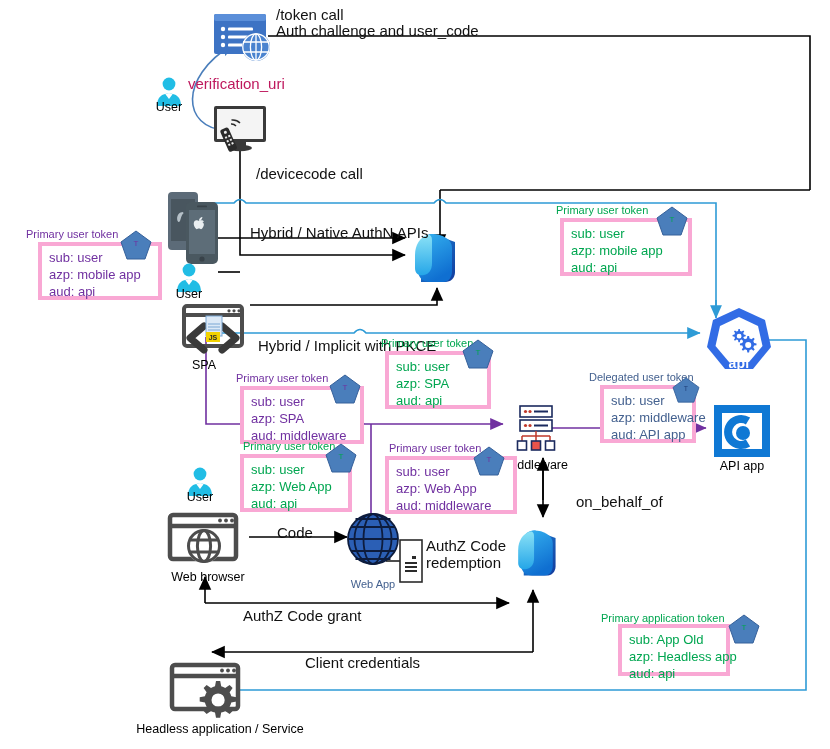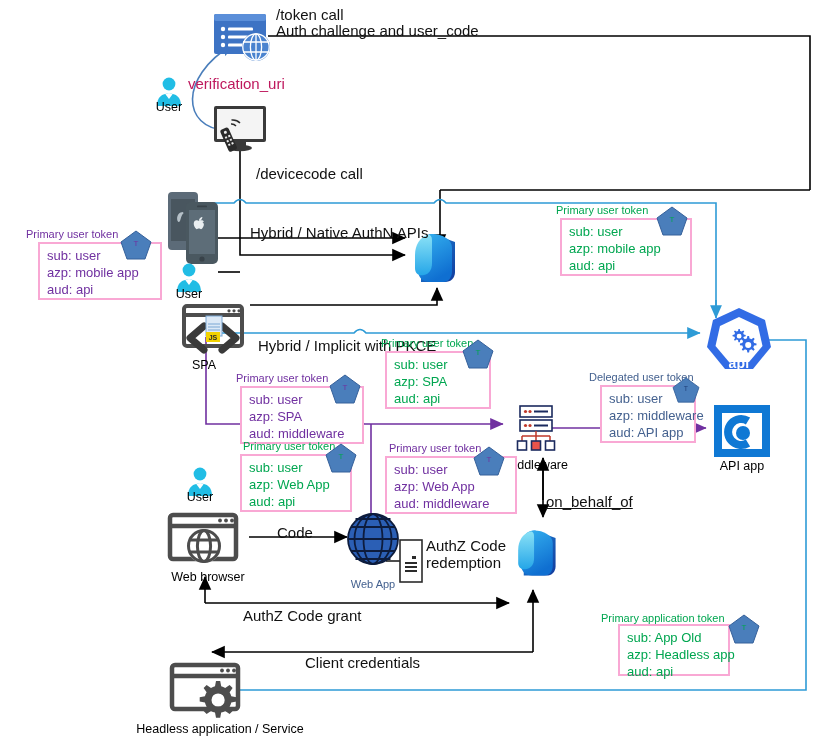--- a/index.html
+++ b/index.html
@@ -2,21 +2,21 @@
 <html><head>
 <meta charset="utf-8">
 <style>
   html,body{margin:0;padding:0;background:#ffffff;}
   body{width:830px;height:749px;font-family:"Liberation Sans",sans-serif;overflow:hidden;}
   #stage{position:relative;width:830px;height:749px;background:#fff;}
   svg.layer{position:absolute;left:0;top:0;width:830px;height:749px;overflow:visible;}
   .lbl{position:absolute;font-family:"Liberation Sans",sans-serif;color:#000;white-space:nowrap;}
   .flowlbl{font-size:15px;color:#111;text-align:right;}
   .nodelbl{font-size:12.5px;color:#000000;text-align:center;}
-  .tokbox{position:absolute;box-sizing:border-box;border:2px solid #f9a8d4;background:#fff;}
+  .tokbox{position:absolute;box-sizing:border-box;border:4px solid #f9a8d4;background:#fff;}
   .tokbox .row{font-size:13px;line-height:17px;padding:0 0 0 7px;white-space:nowrap;}
   .tokbox .rows{padding:3px 0 4px 0;}
   .tokcap{position:absolute;font-size:11px;white-space:nowrap;font-family:Liberation Sans, sans-serif;}
   .purple{color:#7030a0;}
   .green{color:#00a650;}
   .slate{color:#44618f;}
   .icon{position:absolute;}
   .apilabel{position:absolute;font-size:14px;color:#fff;font-weight:bold;letter-spacing:.2px;}
 </style>
 </head>
@@ -301,21 +301,21 @@
     </g>
   </svg>
   <div class="lbl nodelbl" style="left:120px;top:722px;width:200px;">Headless application / Service</div>
 
   <div class="lbl flowlbl" style="left:276px;top:6px;">/token call</div>
   <div class="lbl flowlbl" style="left:276px;top:22px;">Auth challenge and user_code</div>
   <div class="lbl flowlbl" style="left:188px;top:75px;color:#be185d;">verification_uri</div>
   <div class="lbl flowlbl" style="left:256px;top:165px;">/devicecode call</div>
   <div class="lbl flowlbl" style="left:250px;top:224px;">Hybrid / Native AuthN APIs</div>
   <div class="lbl flowlbl" style="left:258px;top:293px;margin-top:44px;">Hybrid / Implicit with PKCE</div>
-  <div class="lbl flowlbl" style="left:546px;top:493px;text-decoration:underline;">on_behalf_of</div>
+  <div class="lbl flowlbl" style="left:576px;top:493px;">on_behalf_of</div>
   <div class="lbl flowlbl" style="left:277px;top:524px;">Code</div>
   <div class="lbl flowlbl" style="left:426px;top:537px;">AuthZ Code</div>
   <div class="lbl flowlbl" style="left:426px;top:554px;">redemption</div>
   <div class="lbl flowlbl" style="left:243px;top:607px;">AuthZ Code grant</div>
   <div class="lbl flowlbl" style="left:305px;top:654px;">Client credentials</div>
 
   <div class="tokcap purple" style="left:26px;top:228px;">Primary user token</div>
   <div class="tokbox" style="left:38px;top:242px;width:124px;height:58px;">
     <div class="rows">
       <div class="row purple">sub: user</div>

